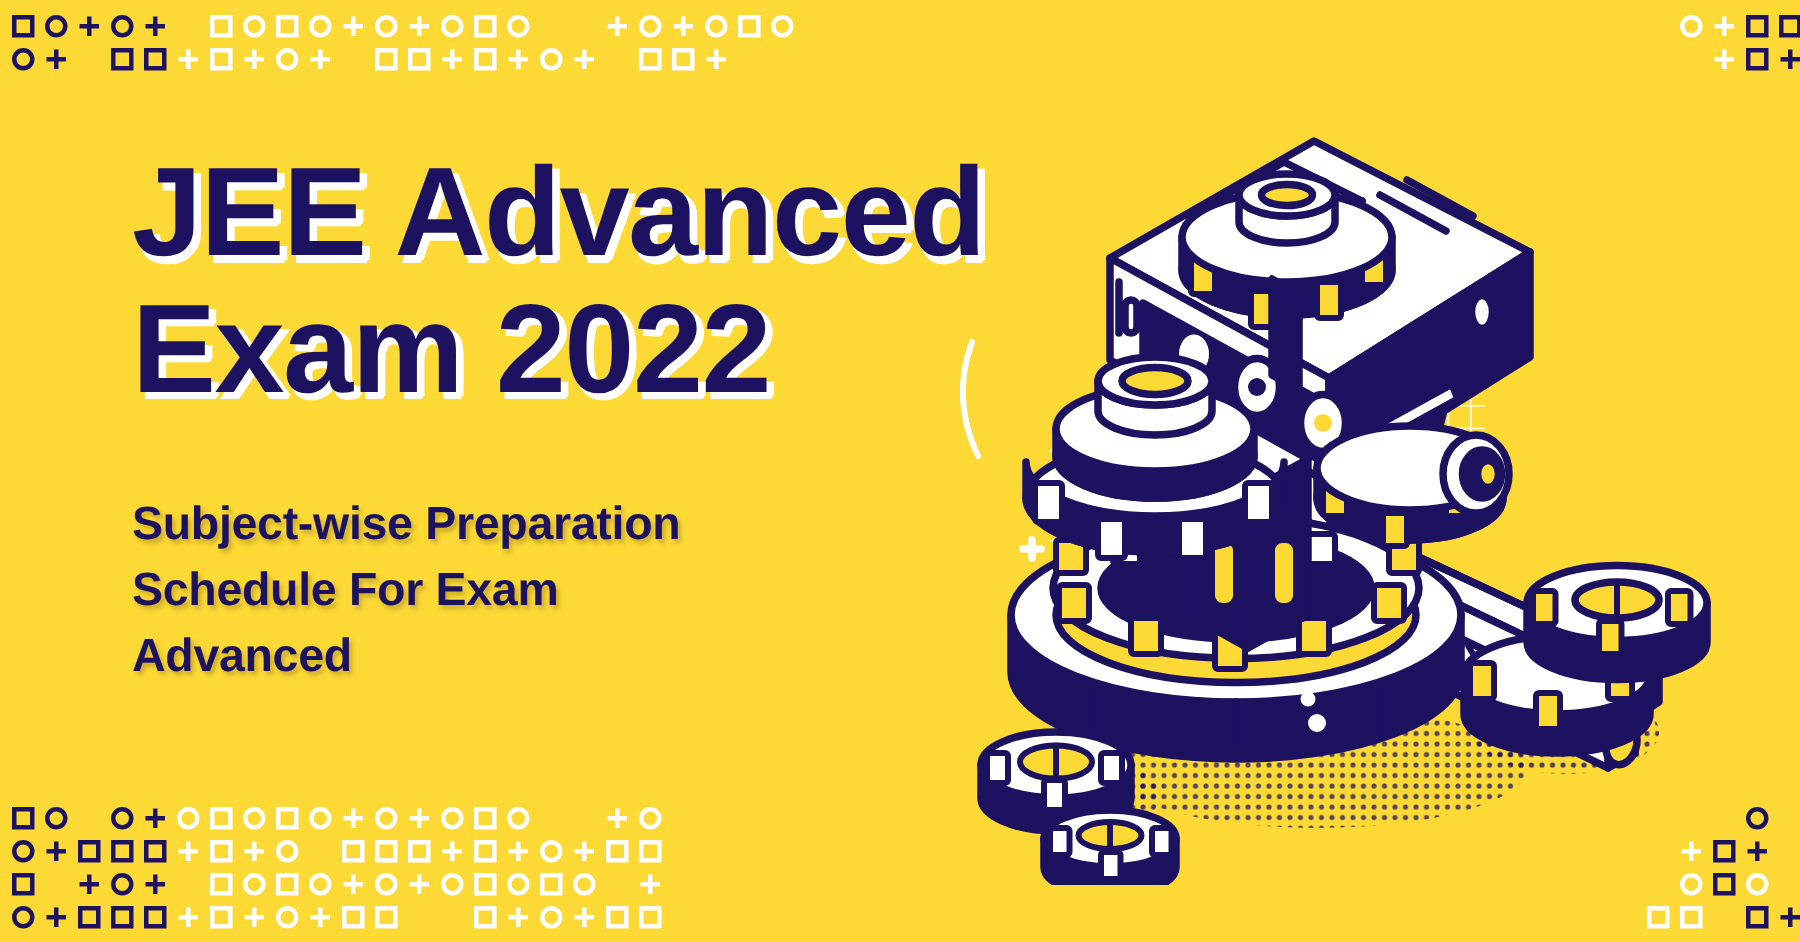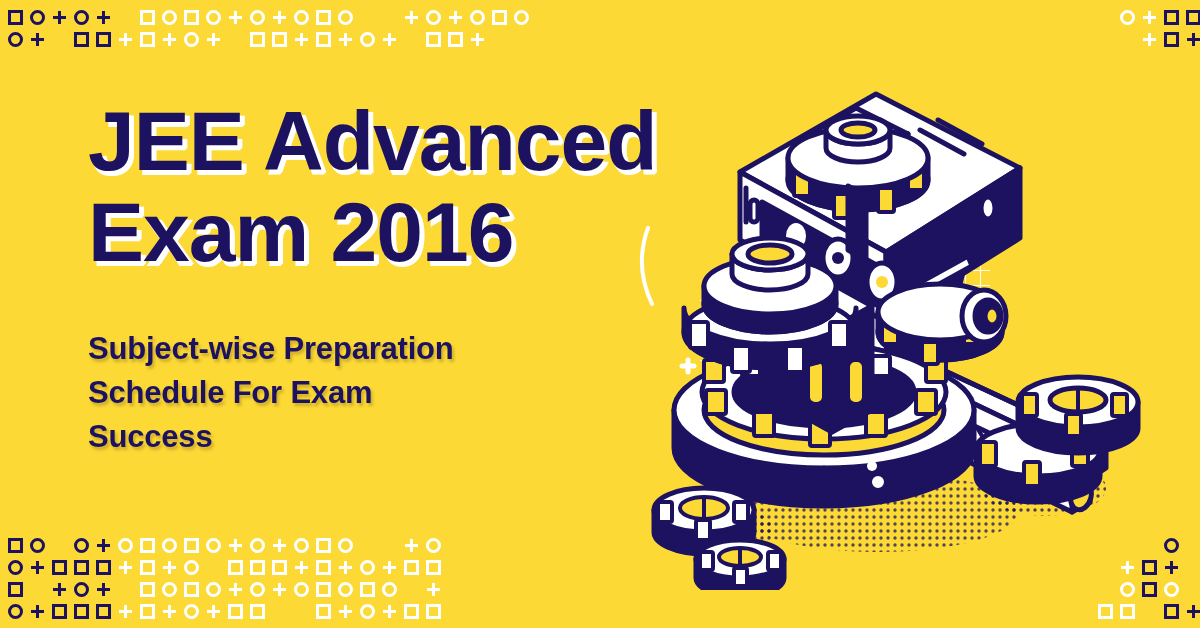--- a/index.html
+++ b/index.html
@@ -782,19 +782,19 @@
           <ellipse cx="458" cy="340" rx="28" ry="12" fill="#FCD935" stroke-width="5"></ellipse>
           <path d="M458 328 L458 352" stroke-width="4"></path>
         </g>
 
       </g>
     </svg>
   </div>
 
   <div id="text-block">
     <h1 id="title">JEE Advanced
-Exam 2016</h1>
+Exam 2022</h1>
     <p id="subtitle">Subject-wise Preparation
 Schedule For Exam
-Success</p>
+Advanced</p>
   </div>
 
 </div>
 
 </body></html>

